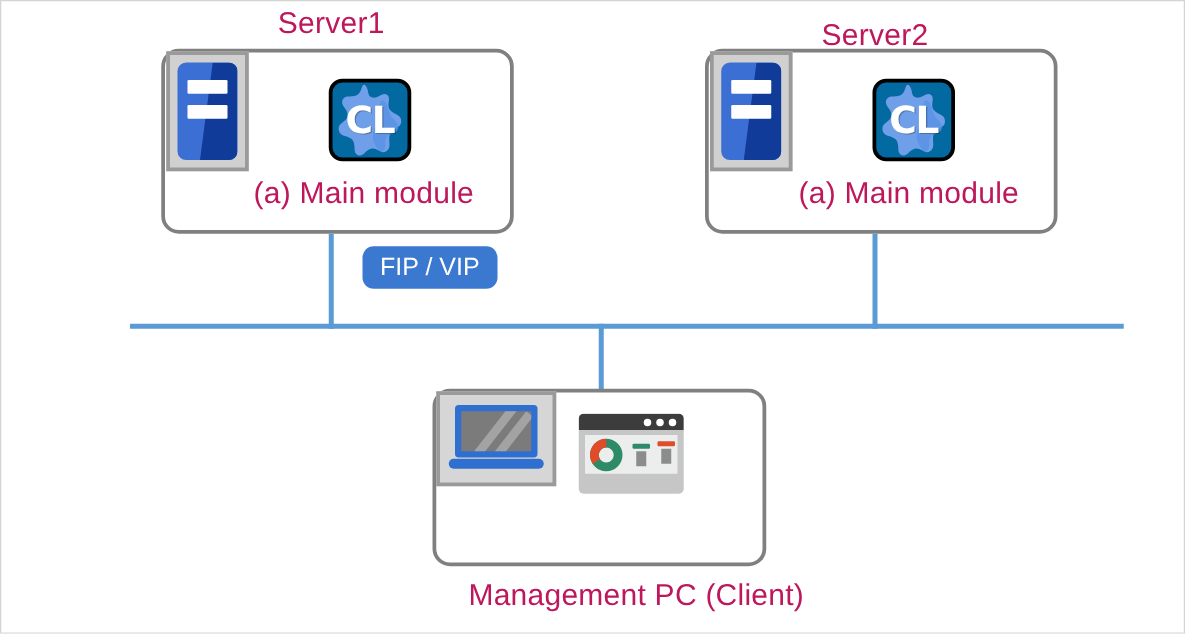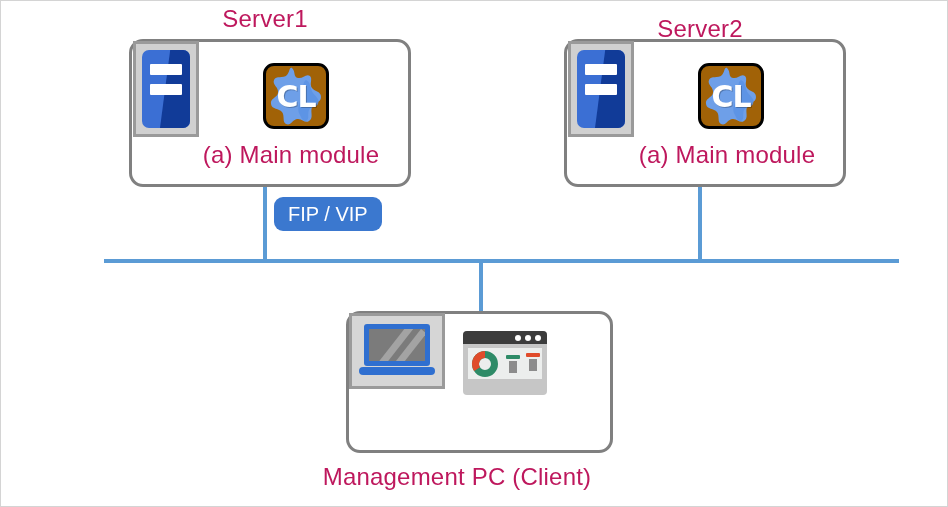--- a/index.html
+++ b/index.html
@@ -59,20 +59,21 @@
     background: #3b78cf;
     color: #ffffff;
     border-radius: 9px;
     font-size: 20px;
     line-height: 34px;
     height: 34px;
     text-align: center;
     white-space: nowrap;
     padding: 0 14px;
     box-sizing: border-box;
+    margin-left: 16px;
   }
 
   
   .rack-icon {
     position: absolute;
     width: 66px;
     height: 96px;
     background: #d0d0d0;
     border: 3px solid #9a9a9a;
     box-sizing: border-box;
@@ -101,21 +102,21 @@
     border-radius: 1px;
   }
   .rack-bar.b1 { top: 14px; }
   .rack-bar.b2 { top: 34px; }
 
   
   .cl-icon {
     position: absolute;
     width: 66px;
     height: 66px;
-    background: #a16207;
+    background: #0369a1;
     border: 3px solid #000000;
     border-radius: 11px;
     box-sizing: border-box;
     overflow: hidden;
   }
   .cl-splash {
     position: absolute;
     inset: 0;
   }
   .cl-text {
@@ -305,15 +306,15 @@
         <span class="stem"></span>
       </span>
       <span class="bar-glyph" style="left:58px; top:5px;">
         <span class="tip" style="background:#e04b2a;"></span>
         <span class="stem"></span>
       </span>
     </div>
   </div>
 
 
-  <div class="cap center" style="left:456px; top:464px;">Management PC (Client)</div>
+  <div class="cap center" style="left:508px; top:464px;">Management PC (Client)</div>
 
 </div>
 
 </body></html>

